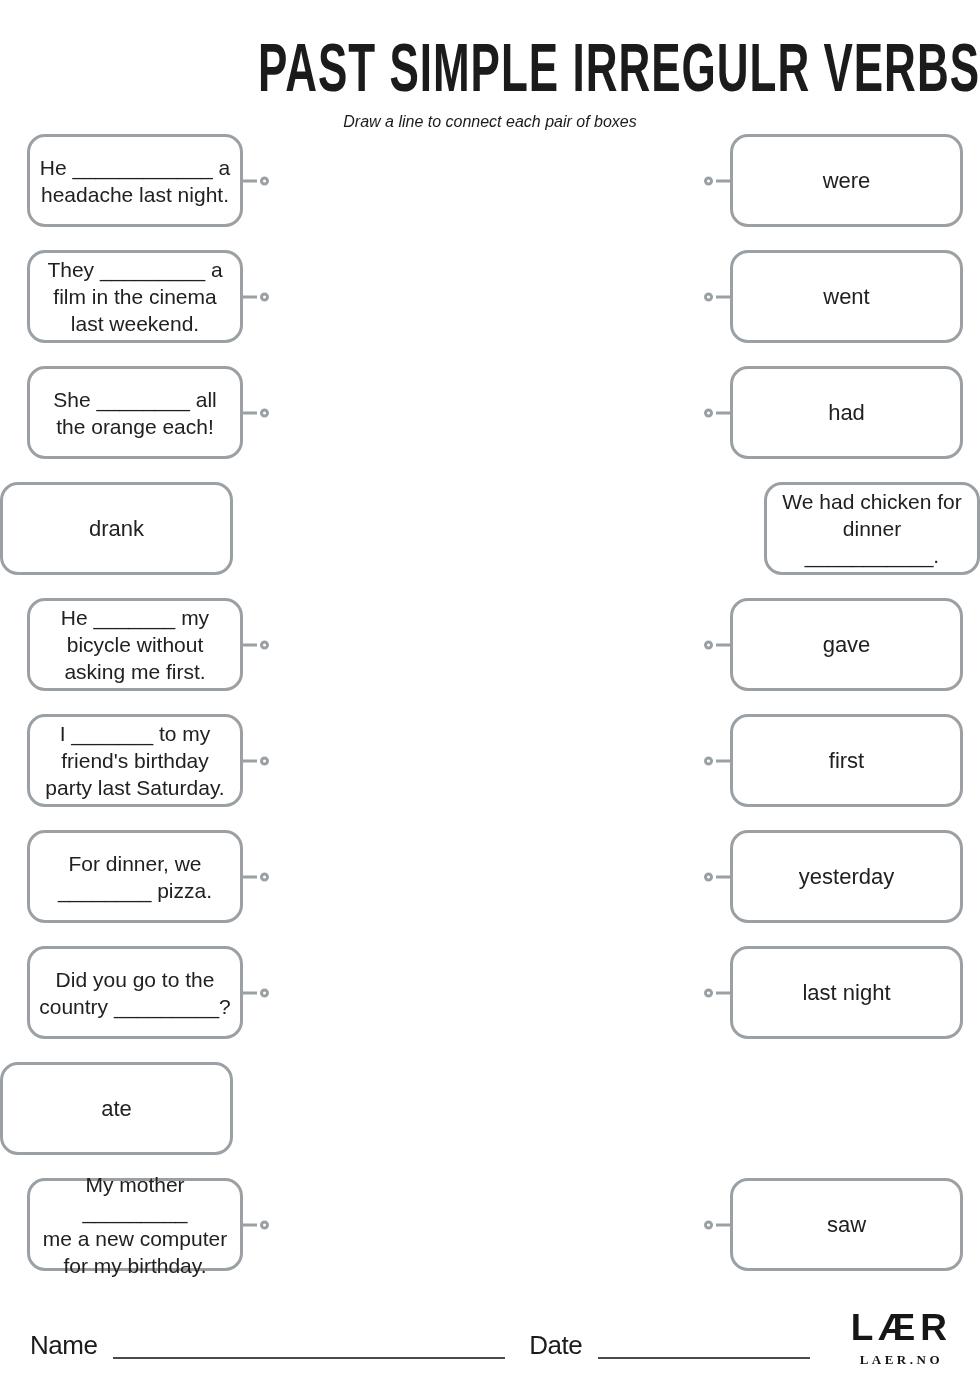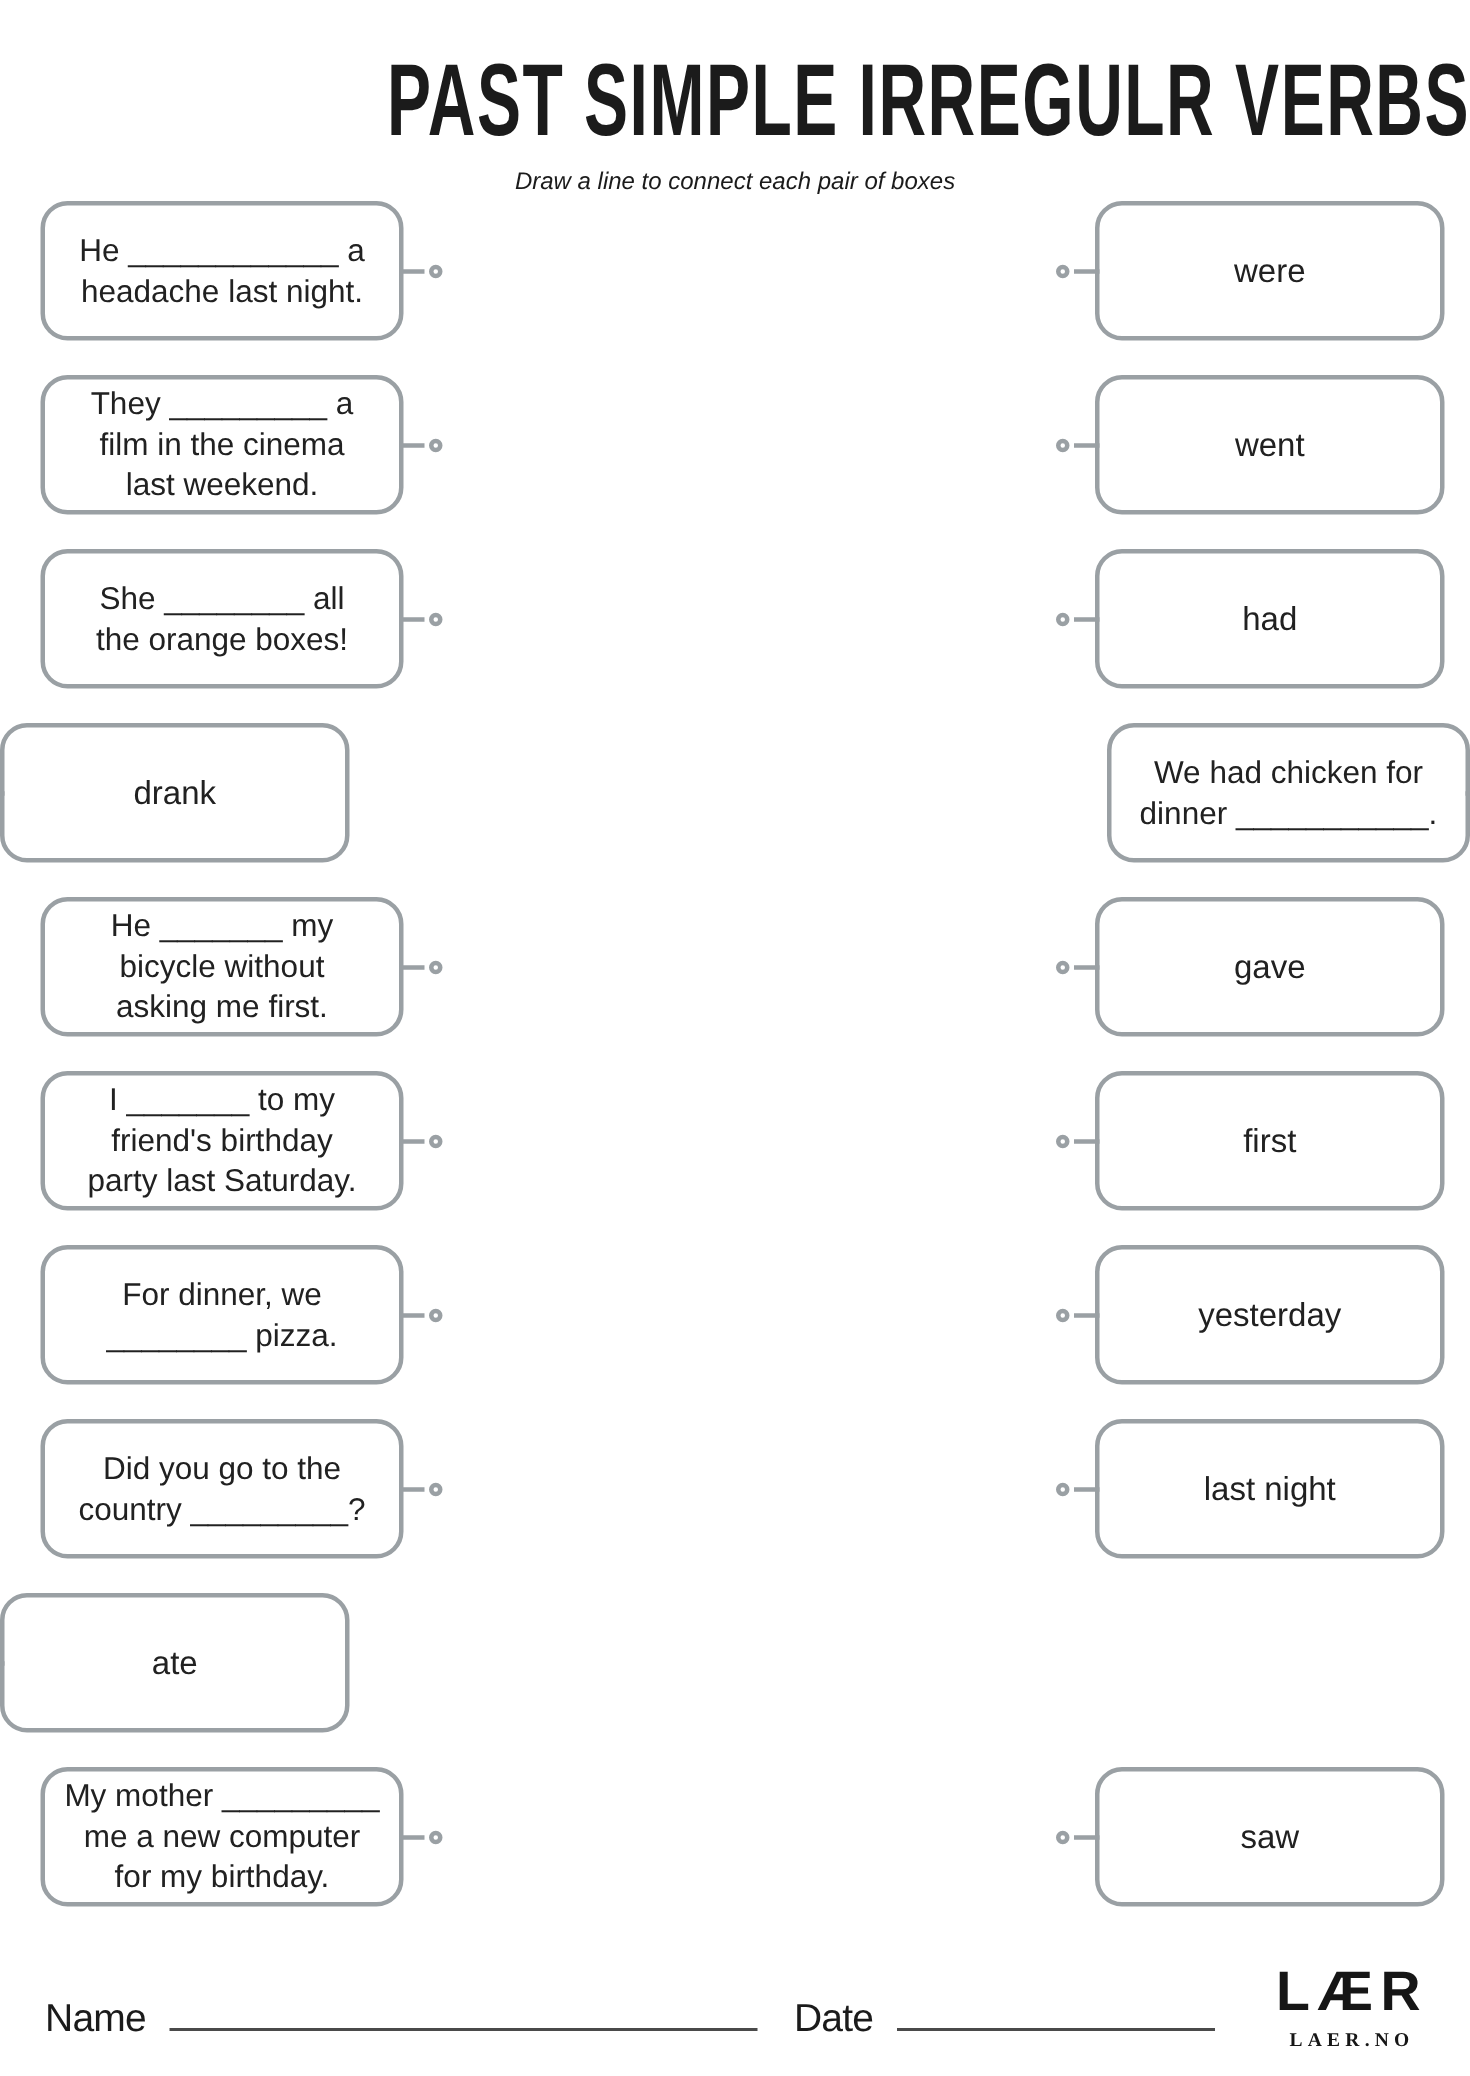--- a/index.html
+++ b/index.html
@@ -24,21 +24,21 @@
     text-align:center; font-style:italic; font-size:16px; color:#1b1b1b;
   }
 
   
   .rows { position:absolute; top:134px; left:0; width:100%; }
   .row { display:flex; justify-content:space-between; height:93px; margin-bottom:23px; }
   .card {
     border:3px solid #9aa0a4; border-radius:18px; background:#fff;
     display:flex; align-items:center; justify-content:center; position:relative;
   }
-  .card-left  { width:242px; margin-left:27px; }
+  .card-left  { width:216px; margin-left:27px; }
   .card-right { width:233px; margin-right:17px; }
   .card-text {
     font-size:21px; line-height:27px; text-align:center;
     white-space:pre-line; color:#212121; padding:0 6px;
   }
   .answer-text { font-size:22px; }
 
   .stub {
     position:absolute; top:50%; width:17px; height:3px;
     background:#9aa0a4; transform:translateY(-50%);
@@ -49,21 +49,21 @@
     position:absolute; top:50%; width:9px; height:9px;
     border:3px solid #9aa0a4; border-radius:50%; background:#fff;
     transform:translateY(-50%);
   }
   .card-left  .dot { right:-29px; }
   .card-right .dot { left:-29px; }
 
   
   .footer {
     position:absolute; top:1330px; left:30px; right:170px;
-    display:flex; align-items:flex-start;
+    display:flex; align-items:flex-end;
   }
   .footer-label { font-size:26px; color:#1b1b1b; letter-spacing:-0.5px; }
   .write-line {
     display:inline-block; border-bottom:2px solid #4a4a4a; height:24px;
   }
   .name-line { width:396px; margin:0 24px 2px 16px; }
   .date-line { width:214px; margin:0 0 2px 16px; }
 
   .logo { position:absolute; top:1308px; right:28px; text-align:center; color:#161616; }
   .logo-main { font-size:37px; font-weight:700; letter-spacing:5px; line-height:1.1; }
@@ -104,21 +104,21 @@
     <div class="card card-right">
       <span class="card-text answer-text">went</span>
       <span class="stub"></span>
       <span class="dot"></span>
     </div>
   </div>
 
   <div class="row">
     <div class="card card-left">
       <span class="card-text">She ________ all
-the orange boxes!</span>
+the orange each!</span>
       <span class="stub"></span>
       <span class="dot"></span>
     </div>
     <div class="card card-right">
       <span class="card-text answer-text">had</span>
       <span class="stub"></span>
       <span class="dot"></span>
     </div>
   </div>
 

